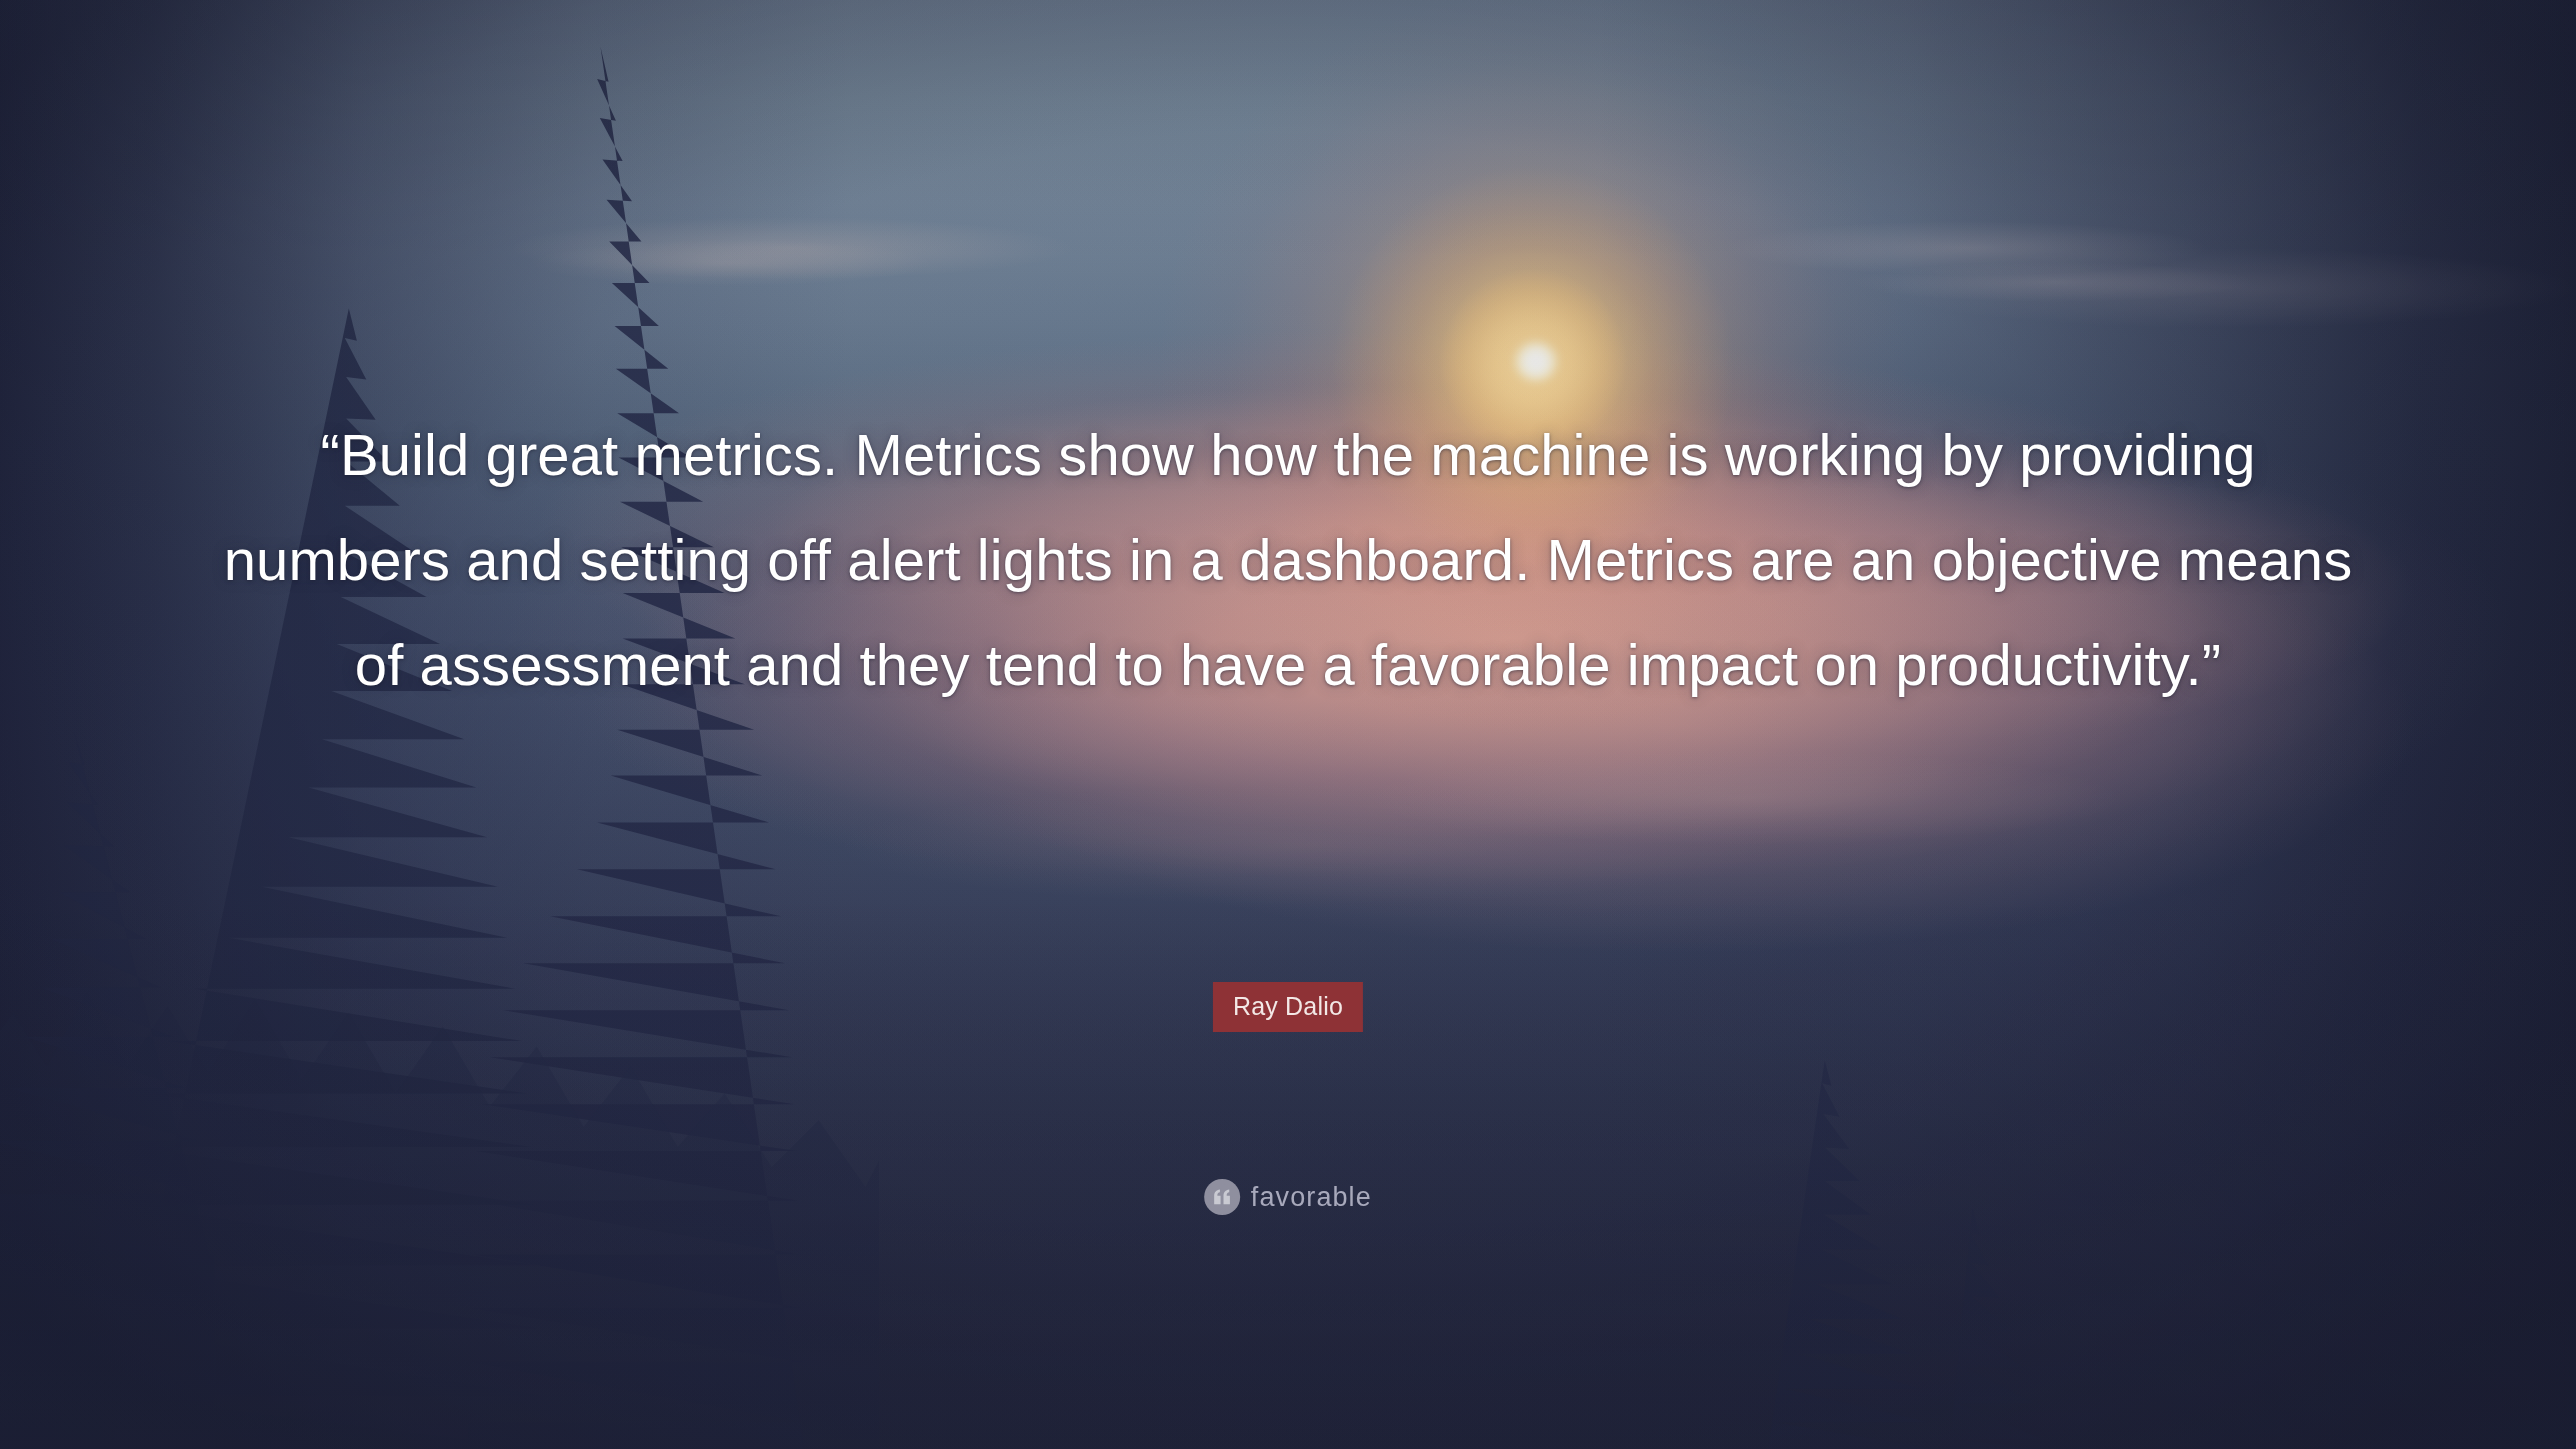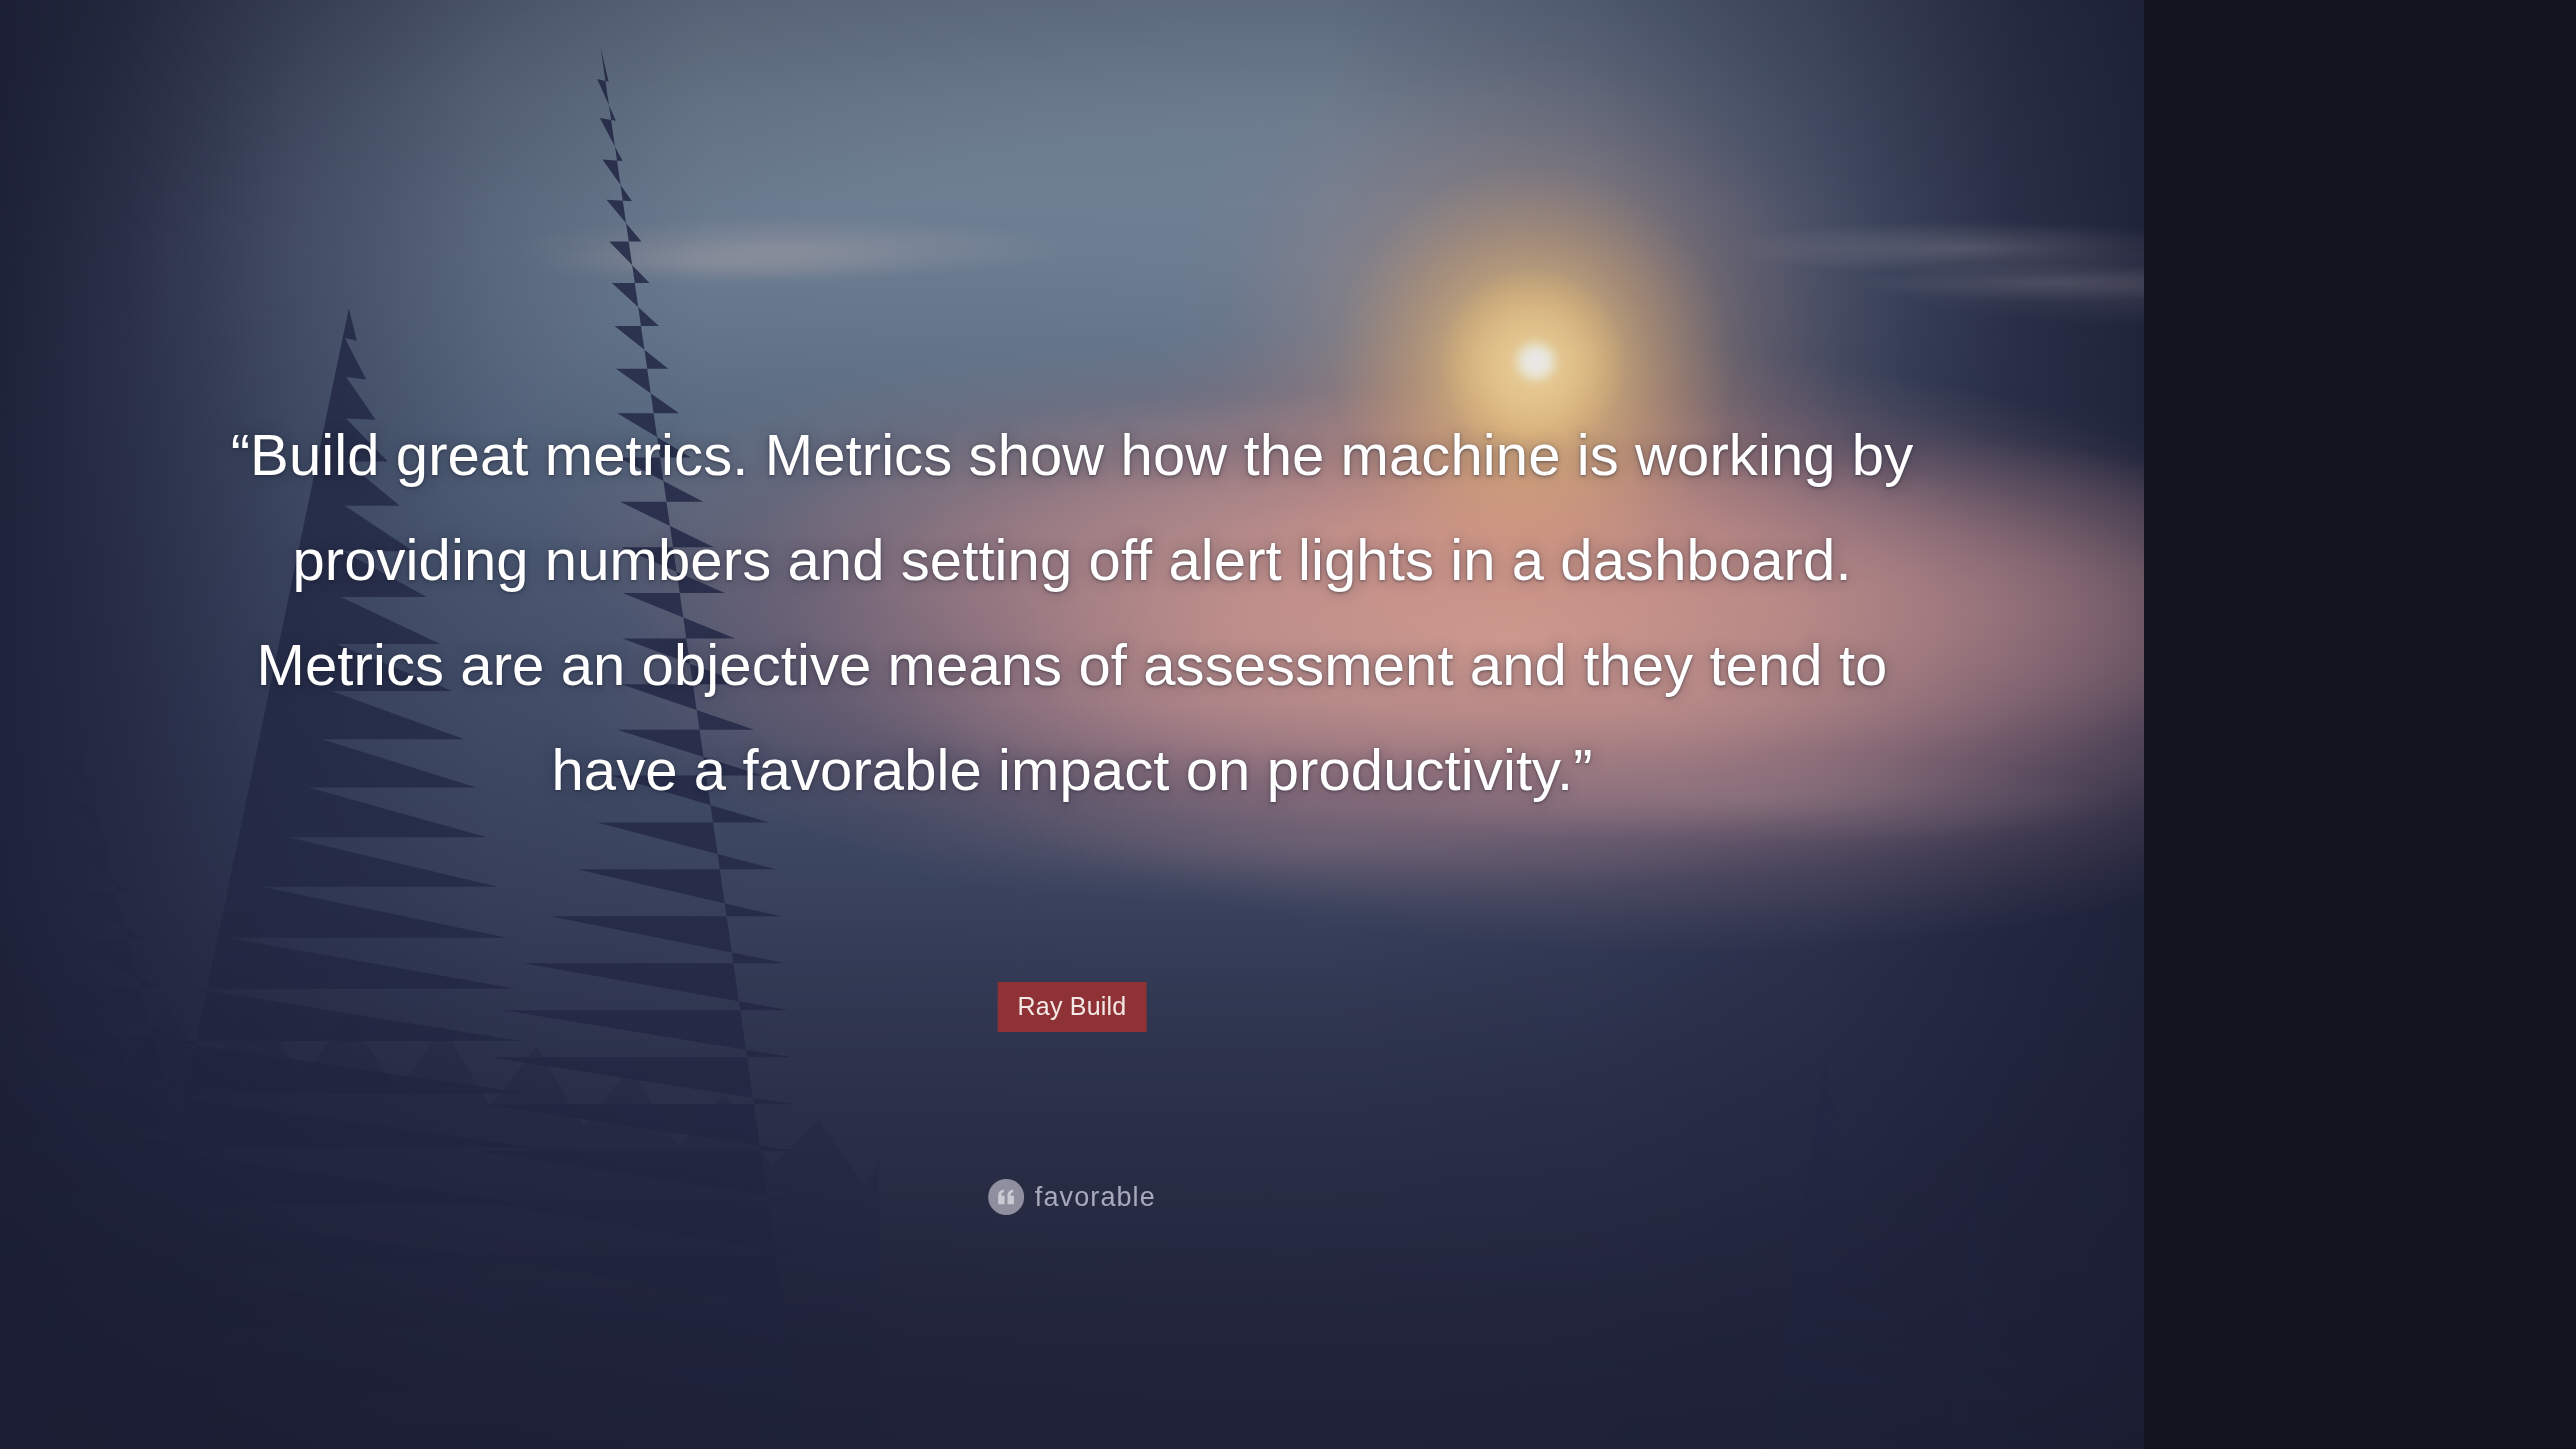--- a/index.html
+++ b/index.html
@@ -6,21 +6,21 @@
     margin: 0;
     padding: 0;
     background: #11131f;
   }
   body {
     font-family: "Liberation Sans", sans-serif;
   }
 
   #stage {
     position: relative;
-    width: 2144px;
+    width: 2576px;
     height: 1449px;
     overflow: hidden;
     background: #0c4a6e;
   }
 
   
   .layer {
     position: absolute;
     inset: 0;
     pointer-events: none;
@@ -317,21 +317,21 @@
     </g>
   </svg>
 
   <div class="layer" id="vignette"></div>
   <div class="layer" id="tint"></div>
 
   <div id="quote-wrap">
     <p id="quote-text">“Build great metrics. Metrics show how the machine is working by providing numbers and setting off alert lights in a dashboard. Metrics are an objective means of assessment and they tend to have a favorable impact on productivity.”</p>
   </div>
 
-  <div id="author-badge">Ray Build</div>
+  <div id="author-badge">Ray Dalio</div>
 
   <div id="watermark">
     <span id="wm-badge">
       <svg width="20" height="16" viewBox="0 0 30 24" aria-hidden="true">
         <path d="M3 23 L3 10 C3 4.6 6.2 1.2 11.6 0.6 L11.6 5.0
                  C9.0 5.4 7.8 6.8 7.8 9.2 L7.8 10 L12.6 10 L12.6 23 Z" fill="#f2f2f6"></path>
         <path d="M17 23 L17 10 C17 4.6 20.2 1.2 25.6 0.6 L25.6 5.0
                  C23.0 5.4 21.8 6.8 21.8 9.2 L21.8 10 L26.6 10 L26.6 23 Z" fill="#f2f2f6"></path>
       </svg>
     </span>

